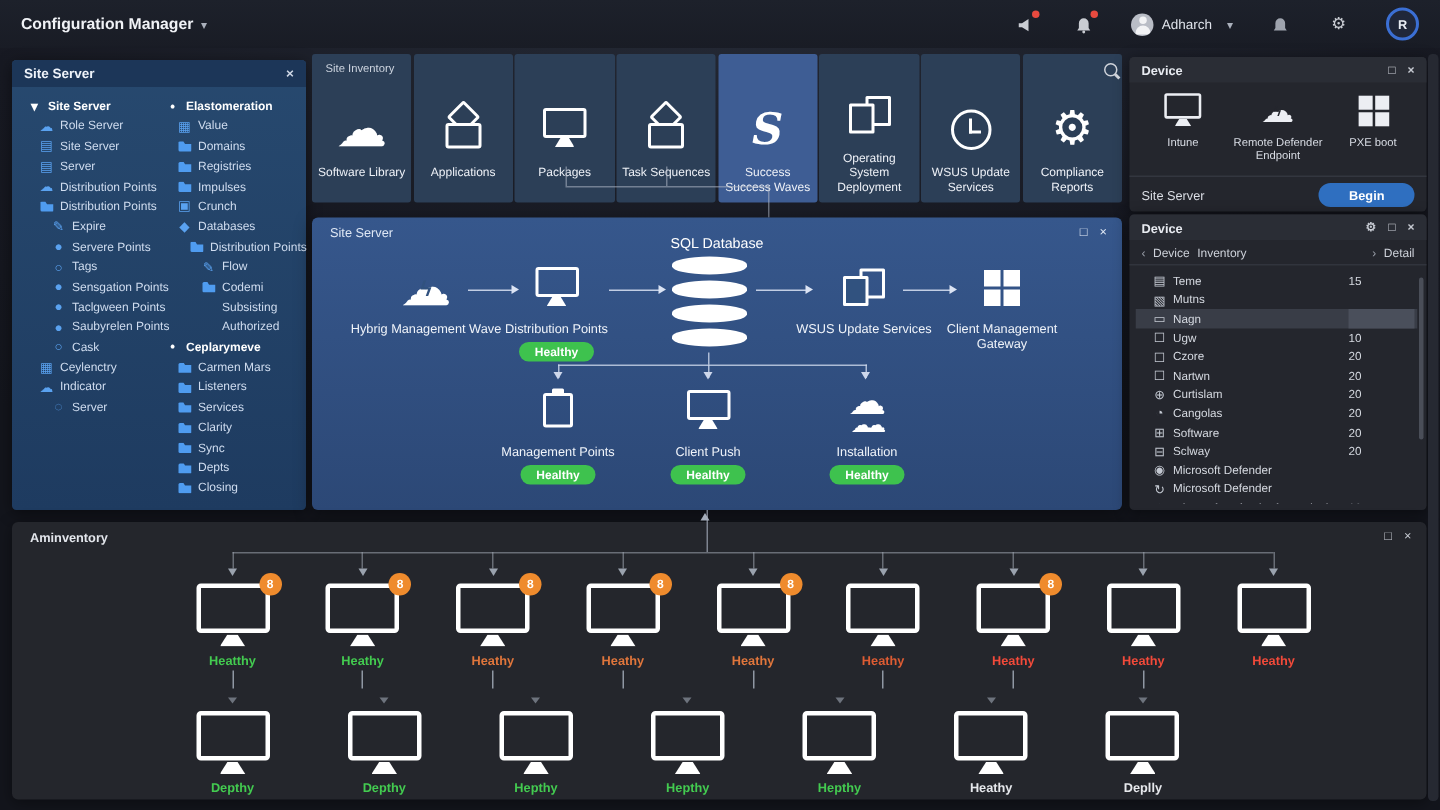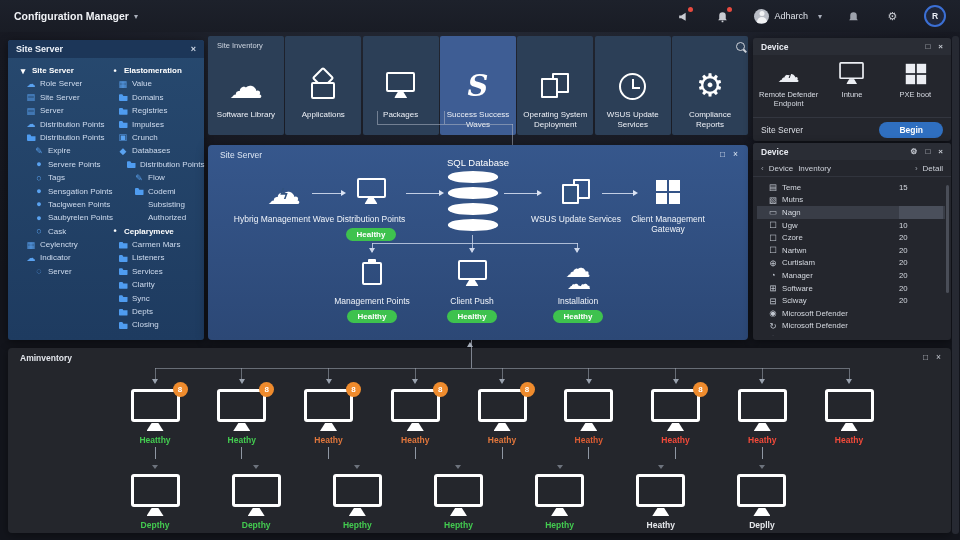--- a/index.html
+++ b/index.html
@@ -419,20 +419,24 @@
     <div class="tile xi-box">
       <div class="xicon"></div>
       <div class="tlabel">Applications</div>
     </div>
 
     <div class="tile xi-monitor">
       <div class="xicon"></div>
       <div class="tlabel">Packages</div>
     </div>
 
+    <div class="tile xi-cube">
+      <div class="xicon"></div>
+      <div class="tlabel">Task Sequences</div>
+    </div>
 
     <div class="tile xi-swirl sel">
       <div class="xicon"></div>
       <div class="tlabel">Success Success Waves</div>
     </div>
 
     <div class="tile xi-docs">
       <div class="xicon"></div>
       <div class="tlabel">Operating System Deployment</div>
     </div>
@@ -517,28 +521,28 @@
 <div class="dpanel">
   <div class="dp-head">
     <span>Device</span>
     <div class="ctrl">
       <span>□</span>
       <span>×</span>
     </div>
   </div>
   <div class="dp-items">
 
+      <div class="ditem xi-monitor">
+        <div class="xicon"></div>
+        <div class="dlabel">Intune</div>
+      </div>
+
       <div class="ditem xi-cloudbolt">
         <div class="xicon"></div>
         <div class="dlabel">Remote Defender Endpoint</div>
-      </div>
-
-      <div class="ditem xi-monitor">
-        <div class="xicon"></div>
-        <div class="dlabel">Intune</div>
       </div>
 
       <div class="ditem xi-win">
         <div class="xicon"></div>
         <div class="dlabel">PXE boot</div>
       </div>
     </div>
   <div class="dp-foot">
     <span>Site Server</span>
     <button class="begin-btn">Begin</button>
@@ -601,21 +605,21 @@
       </div>
 
       <div class="irow li-globe">
         <span class="li"></span>
         <span class="lt">Curtislam</span>
         <span class="cnt">20</span>
       </div>
 
       <div class="irow li-clock">
         <span class="li"></span>
-        <span class="lt">Manager</span>
+        <span class="lt">Cangolas</span>
         <span class="cnt">20</span>
       </div>
 
       <div class="irow li-grid">
         <span class="li"></span>
         <span class="lt">Software</span>
         <span class="cnt">20</span>
       </div>
 
       <div class="irow li-copy">

